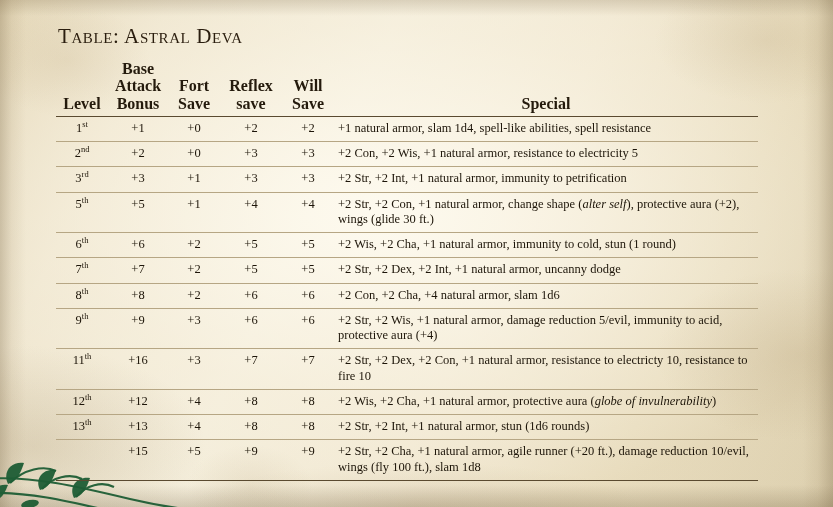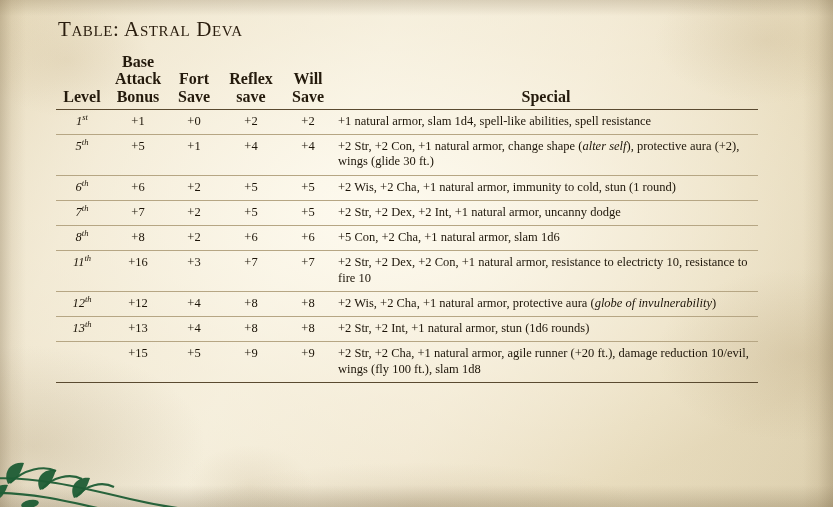--- a/index.html
+++ b/index.html
@@ -80,21 +80,21 @@
     position: relative;
     padding: 8px 30px 0 44px;
   }
 
   .table-title {
     font-family: "Liberation Serif", serif;
     font-size: 21px;
     font-variant: small-caps;
     letter-spacing: 0.6px;
     color: #2a1d0e;
-    margin: 9px 0 10px 14px;
+    margin: 16px 0 10px 14px;
     font-weight: normal;
   }
 
   table.deva {
     border-collapse: collapse;
     width: 702px;
     margin-left: 12px;
     font-size: 12.5px;
   }
 
@@ -114,21 +114,21 @@
   thead th.col-will { width: 46px; text-align: center; }
   thead th.col-special { text-align: center; }
 
   table.deva tbody td {
     padding: 4px 4px 5px 4px;
     border-bottom: 0.8px solid #b6a684;
     vertical-align: top;
     line-height: 1.22;
     color: #1d1509;
   }
-  tbody td.c-level { text-align: center; white-space: nowrap; font-style: italic; }
+  tbody td.c-level { text-align: center; white-space: nowrap; }
   tbody td.c-bab,
   tbody td.c-fort,
   tbody td.c-reflex,
   tbody td.c-will { text-align: center; }
   tbody td.c-special { text-align: left; padding-left: 8px; padding-right: 12px; }
 
   tbody tr:last-child td { border-bottom: 1.2px solid #5a4a30; }
 
   sup {
     font-size: 8.5px;
@@ -195,20 +195,36 @@
       <tbody id="table-body">
           <tr>
             <td class="c-level"><span>1</span><sup>st</sup></td>
             <td class="c-bab">+1</td>
             <td class="c-fort">+0</td>
             <td class="c-reflex">+2</td>
             <td class="c-will">+2</td>
             <td class="c-special">+1 natural armor, slam 1d4, spell-like abilities, spell resistance</td>
           </tr>
           <tr>
+            <td class="c-level"><span>2</span><sup>nd</sup></td>
+            <td class="c-bab">+2</td>
+            <td class="c-fort">+0</td>
+            <td class="c-reflex">+3</td>
+            <td class="c-will">+3</td>
+            <td class="c-special">+2 Con, +2 Wis, +1 natural armor, resistance to electricity 5</td>
+          </tr>
+          <tr>
+            <td class="c-level"><span>3</span><sup>rd</sup></td>
+            <td class="c-bab">+3</td>
+            <td class="c-fort">+1</td>
+            <td class="c-reflex">+3</td>
+            <td class="c-will">+3</td>
+            <td class="c-special">+2 Str, +2 Int, +1 natural armor, immunity to petrification</td>
+          </tr>
+          <tr>
             <td class="c-level"><span>5</span><sup>th</sup></td>
             <td class="c-bab">+5</td>
             <td class="c-fort">+1</td>
             <td class="c-reflex">+4</td>
             <td class="c-will">+4</td>
             <td class="c-special"><span>+2 Str, +2 Con, +1 natural armor, change shape (</span><em>alter self</em><span>), protective aura (+2), wings (glide 30 ft.)</span></td>
           </tr>
           <tr>
             <td class="c-level"><span>6</span><sup>th</sup></td>
             <td class="c-bab">+6</td>
@@ -224,21 +240,29 @@
             <td class="c-reflex">+5</td>
             <td class="c-will">+5</td>
             <td class="c-special">+2 Str, +2 Dex, +2 Int, +1 natural armor, uncanny dodge</td>
           </tr>
           <tr>
             <td class="c-level"><span>8</span><sup>th</sup></td>
             <td class="c-bab">+8</td>
             <td class="c-fort">+2</td>
             <td class="c-reflex">+6</td>
             <td class="c-will">+6</td>
-            <td class="c-special">+5 Con, +2 Cha, +1 natural armor, slam 1d6</td>
+            <td class="c-special">+2 Con, +2 Cha, +4 natural armor, slam 1d6</td>
+          </tr>
+          <tr>
+            <td class="c-level"><span>9</span><sup>th</sup></td>
+            <td class="c-bab">+9</td>
+            <td class="c-fort">+3</td>
+            <td class="c-reflex">+6</td>
+            <td class="c-will">+6</td>
+            <td class="c-special">+2 Str, +2 Wis, +1 natural armor, damage reduction 5/evil, immunity to acid, protective aura (+4)</td>
           </tr>
           <tr>
             <td class="c-level"><span>11</span><sup>th</sup></td>
             <td class="c-bab">+16</td>
             <td class="c-fort">+3</td>
             <td class="c-reflex">+7</td>
             <td class="c-will">+7</td>
             <td class="c-special">+2 Str, +2 Dex, +2 Con, +1 natural armor, resistance to electricty 10, resistance to fire 10</td>
           </tr>
           <tr>

